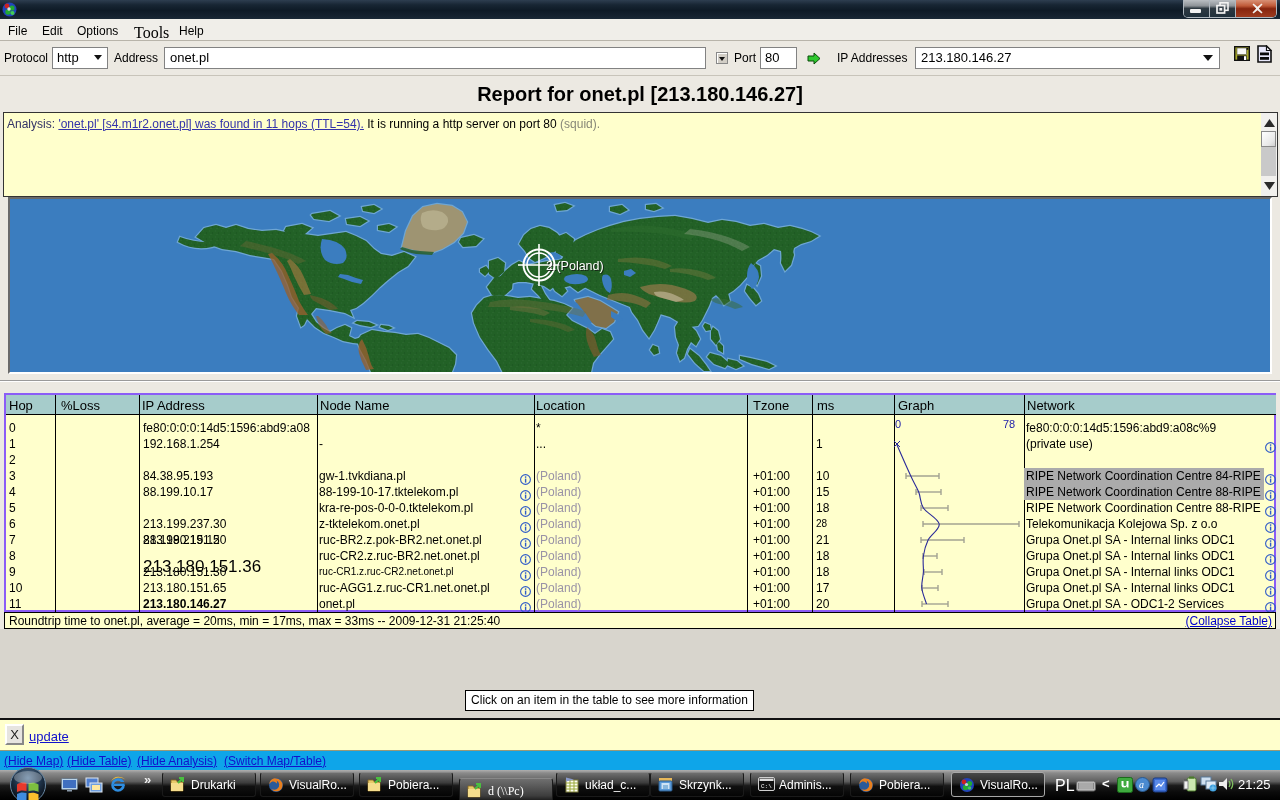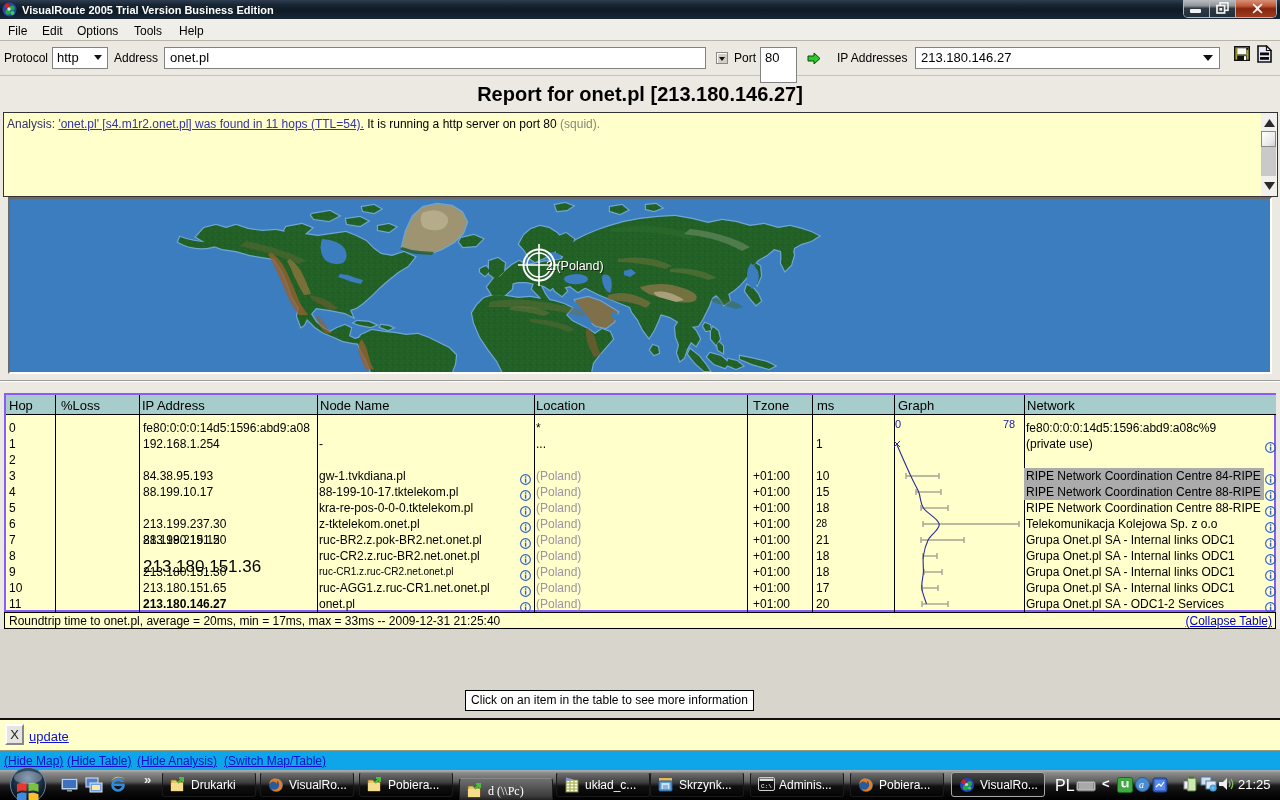--- a/index.html
+++ b/index.html
@@ -14,21 +14,20 @@
   <div class="abs" style="left:2px;top:2px;width:15px;height:15px;">
     <svg width="15" height="15" viewBox="0 0 15 15">
       <circle cx="7.5" cy="7.5" r="7" fill="#2244bb"></circle>
       <circle cx="5" cy="4" r="2.4" fill="#cc2222"></circle>
       <circle cx="10" cy="6" r="2.6" fill="#22aa33"></circle>
       <circle cx="6" cy="10" r="2.7" fill="#22aa33"></circle>
       <circle cx="10.5" cy="11" r="2" fill="#44cc55"></circle>
       <circle cx="7" cy="7" r="1.7" fill="#dddddd"></circle>
     </svg>
   </div>
-  <div class="abs" style="left:22px;top:1px;font-size:11px;font-weight:bold;color:#ffffff;line-height:18px;letter-spacing:0px;">VisualRoute 2005 Trial Version Business Edition</div>
 
   <div class="abs" style="left:1183px;top:-1px;width:94px;height:19px;border:1px solid #aeb6be;border-top:none;border-radius:0 0 5px 5px;overflow:hidden;box-sizing:border-box;">
     <div class="abs" style="left:0;top:0;width:26px;height:18px;background:linear-gradient(180deg,#c2c6ca 0%,#8e9398 38%,#2e3942 52%,#20303c 100%);border-right:1px solid #aeb6be;box-sizing:border-box;">
       <div class="abs" style="left:6px;top:10px;width:11px;height:3.5px;background:#f2f2f2;border-radius:1px;"></div>
     </div>
     <div class="abs" style="left:26px;top:0;width:26px;height:18px;background:linear-gradient(180deg,#c2c6ca 0%,#8e9398 38%,#2e3942 52%,#20303c 100%);border-right:1px solid #aeb6be;box-sizing:border-box;">
       <svg class="abs" style="left:6px;top:3px;" width="13" height="12" viewBox="0 0 13 12">
           <rect x="4" y="0.8" width="8" height="7.5" fill="none" stroke="#f2f2f2" stroke-width="1.6"></rect>
           <rect x="1" y="3.6" width="7.6" height="7.4" fill="#39434c" stroke="#f2f2f2" stroke-width="1.7"></rect>
           <rect x="3.4" y="6" width="2.8" height="2.6" fill="#f2f2f2"></rect>
@@ -39,35 +38,35 @@
           <path d="M0.5,1.5 L1.5,0.5 L5.5,3.8 L9.5,0.5 L10.5,1.5 L6.8,5.5 L10.5,9.5 L9.5,10.5 L5.5,7.2 L1.5,10.5 L0.5,9.5 L4.2,5.5 Z" fill="#f2efec"></path>
         </svg>
     </div>
   </div>
 </div>
 
 <div class="abs" style="left:0;top:19px;width:1280px;height:21px;background:#f0eee9;border-bottom:1px solid #b8b4aa;">
   <span class="abs" style="left:8px;top:5px;font-size:12px;">File</span>
   <span class="abs" style="left:42px;top:5px;font-size:12px;">Edit</span>
   <span class="abs" style="left:77px;top:5px;font-size:12px;">Options</span>
-  <span class="abs" style="left:134px;top:5px;font-size:12px;">Tools</span>
+  <span class="abs" style="left:134px;top:5px;font-size:16px;font-family:Liberation Serif, serif;">Tools</span>
   <span class="abs" style="left:179px;top:5px;font-size:12px;">Help</span>
 </div>
 
 <div class="abs" style="left:0;top:41px;width:1280px;height:35px;background:#ece9e2;border-bottom:1px solid #c8c4ba;box-sizing:border-box;">
   <span class="abs" style="left:4px;top:10px;font-size:12px;">Protocol</span>
   <div class="abs" style="left:52px;top:6px;width:56px;height:22px;background:#fff;border:1px solid #828282;font-size:13px;line-height:20px;padding-left:4px;box-sizing:border-box;">http</div>
   <div class="abs" style="left:94px;top:14px;width:0;height:0;border-left:4.5px solid transparent;border-right:4.5px solid transparent;border-top:5px solid #111;"></div>
   <span class="abs" style="left:114px;top:10px;font-size:12px;">Address</span>
   <div class="abs" style="left:164px;top:6px;width:542px;height:22px;background:#fff;border:1px solid #828282;font-size:13px;line-height:20px;padding-left:5px;box-sizing:border-box;">onet.pl</div>
   <div class="abs" style="left:716px;top:11px;width:12px;height:12px;background:#d2cec6;border:1px solid #888;box-shadow:inset 1px 1px 0 #fff;box-sizing:border-box;">
     <div class="abs" style="left:2px;top:4px;width:0;height:0;border-left:3.5px solid transparent;border-right:3.5px solid transparent;border-top:4px solid #111;"></div>
   </div>
   <span class="abs" style="left:734px;top:10px;font-size:12px;">Port</span>
-  <div class="abs" style="left:760px;top:6px;width:37px;height:36px;background:#fff;border:1px solid #828282;font-size:13px;line-height:20px;padding-left:4px;box-sizing:border-box;">80</div>
+  <div class="abs" style="left:760px;top:6px;width:37px;height:22px;background:#fff;border:1px solid #828282;font-size:13px;line-height:20px;padding-left:4px;box-sizing:border-box;">80</div>
   <svg class="abs" style="left:807px;top:11px;" width="14" height="13" viewBox="0 0 14 13">
       <path d="M1,4 L7,4 L7,1 L13,6.5 L7,12 L7,9 L1,9 Z" fill="#2ec82e" stroke="#0a4a0a" stroke-width="1"></path>
     </svg>
   <span class="abs" style="left:837px;top:10px;font-size:12px;">IP Addresses</span>
   <div class="abs" style="left:915px;top:6px;width:305px;height:22px;background:#fff;border:1px solid #828282;font-size:13px;line-height:20px;padding-left:5px;box-sizing:border-box;">213.180.146.27</div>
   <div class="abs" style="left:1203px;top:14px;width:0;height:0;border-left:5px solid transparent;border-right:5px solid transparent;border-top:6px solid #111;"></div>
   <svg class="abs" style="left:1234px;top:5px;" width="16" height="15" viewBox="0 0 16 15">
     <rect x="0.7" y="0.7" width="14.6" height="13.6" fill="#a8a828" stroke="#111111" stroke-width="1.4"></rect>
     <rect x="3" y="2" width="9.5" height="6.5" fill="#f8f8f4" stroke="#333" stroke-width="0.5"></rect>
     <rect x="12.5" y="2" width="1.8" height="1.8" fill="#111"></rect>

